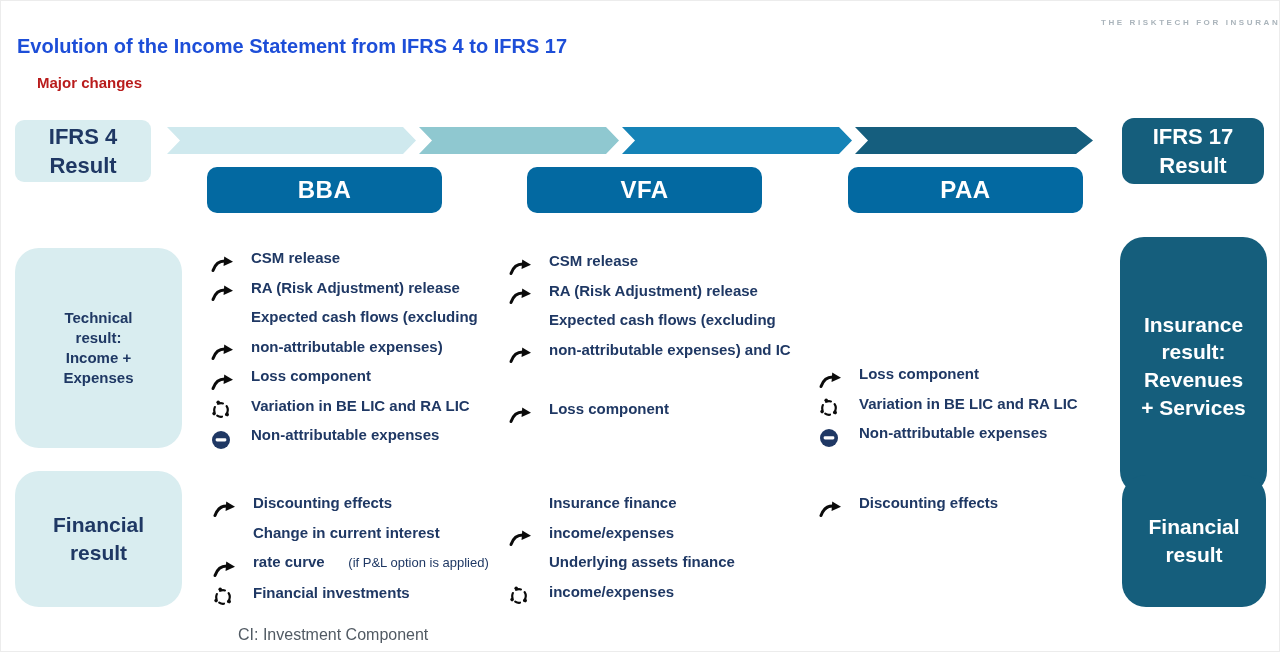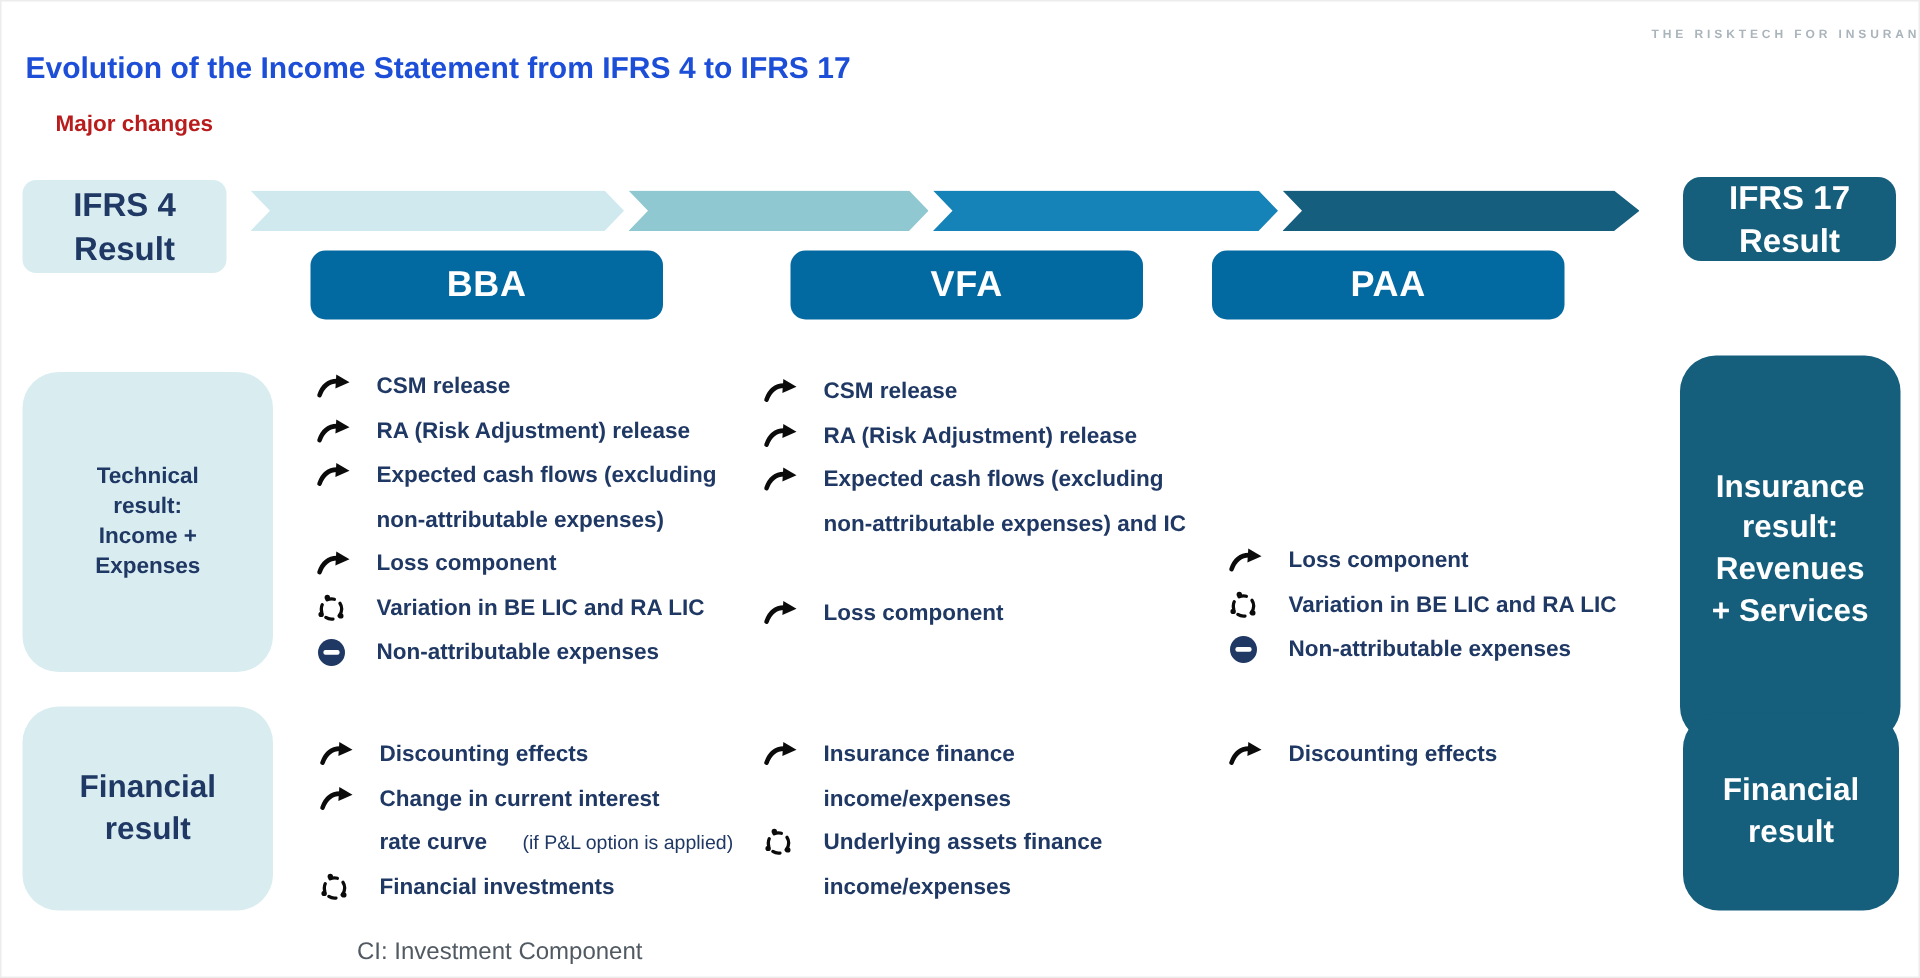--- a/index.html
+++ b/index.html
@@ -37,56 +37,56 @@
 
   
   .result-box {
     position: absolute; display: flex; align-items: center; justify-content: center;
     text-align: center; font-weight: bold; white-space: pre-line; line-height: 1.32;
   }
   .box-light { background: #d9edf0; color: #1f3864; }
   .box-dark  { background: #155e7c; color: #ffffff; }
 
   #ifrs4-box  { left: 14px; top: 119px; width: 136px; height: 62px; border-radius: 9px; font-size: 22px; }
-  #ifrs17-box { left: 1121px; top: 117px; width: 142px; height: 56px; border-radius: 12px; font-size: 22px; }
+  #ifrs17-box { left: 1121px; top: 117px; width: 142px; height: 66px; border-radius: 12px; font-size: 22px; }
 
   .arrow-seg { position: absolute; top: 126px; height: 27px; }
   .seg-mid  { clip-path: polygon(0 0, calc(100% - 13px) 0, 100% 50%, calc(100% - 13px) 100%, 0 100%, 13px 50%); }
   .seg-last { clip-path: polygon(0 0, calc(100% - 17px) 0, 100% 50%, calc(100% - 17px) 100%, 0 100%, 13px 50%); }
   #seg0 { left: 166px; width: 249px; }
   #seg1 { left: 418px; width: 200px; }
   #seg2 { left: 621px; width: 230px; }
   #seg3 { left: 854px; width: 238px; }
 
   .col-header {
     position: absolute; top: 166px; width: 235px; height: 46px;
     background: #0369a1; border-radius: 10px; color: #ffffff;
     font-size: 24px; font-weight: bold; letter-spacing: 0.5px;
     display: flex; align-items: center; justify-content: center;
   }
   #col-header-bba { left: 206px; }
   #col-header-vfa { left: 526px; }
-  #col-header-paa { left: 807px; }
+  #col-header-paa { left: 847px; }
 
   
   #tech-label      { left: 14px;   top: 247px; width: 167px; height: 200px; border-radius: 24px; font-size: 15px; }
   #insurance-box   { left: 1119px; top: 236px; width: 147px; height: 258px; border-radius: 24px; font-size: 21px; }
   #fin-label       { left: 14px;   top: 470px; width: 167px; height: 136px; border-radius: 24px; font-size: 21px; }
   #fin-result-box  { left: 1121px; top: 474px; width: 144px; height: 132px; border-radius: 24px; font-size: 21px; }
 
   
   .bullet-col { position: absolute; }
   #tech-bba { left: 210px; top: 242px; width: 300px; }
   #tech-vfa { left: 508px; top: 245px; width: 312px; }
   #tech-paa { left: 818px; top: 358px; width: 300px; }
   #fin-bba  { left: 212px; top: 487px; width: 300px; }
   #fin-vfa  { left: 508px; top: 487px; width: 300px; }
   #fin-paa  { left: 818px; top: 487px; width: 300px; }
 
-  .bullet-item { display: flex; align-items: flex-start; }
+  .bullet-item { display: flex; align-items: flex-end; }
   .bullet-icon { flex: 0 0 24px; width: 24px; margin-top: 5px; margin-right: 16px; }
   .bullet-icon svg { display: block; }
   .bullet-text {
     font-size: 15px; font-weight: bold; color: #1f3864;
     line-height: 29.5px; white-space: pre-line;
   }
   .bullet-suffix { font-size: 13px; font-weight: normal; color: #1f3864; padding-left: 20px; }
   #tech-vfa .bullet-item:last-child { margin-top: 30px; }
 
   .footnote {

